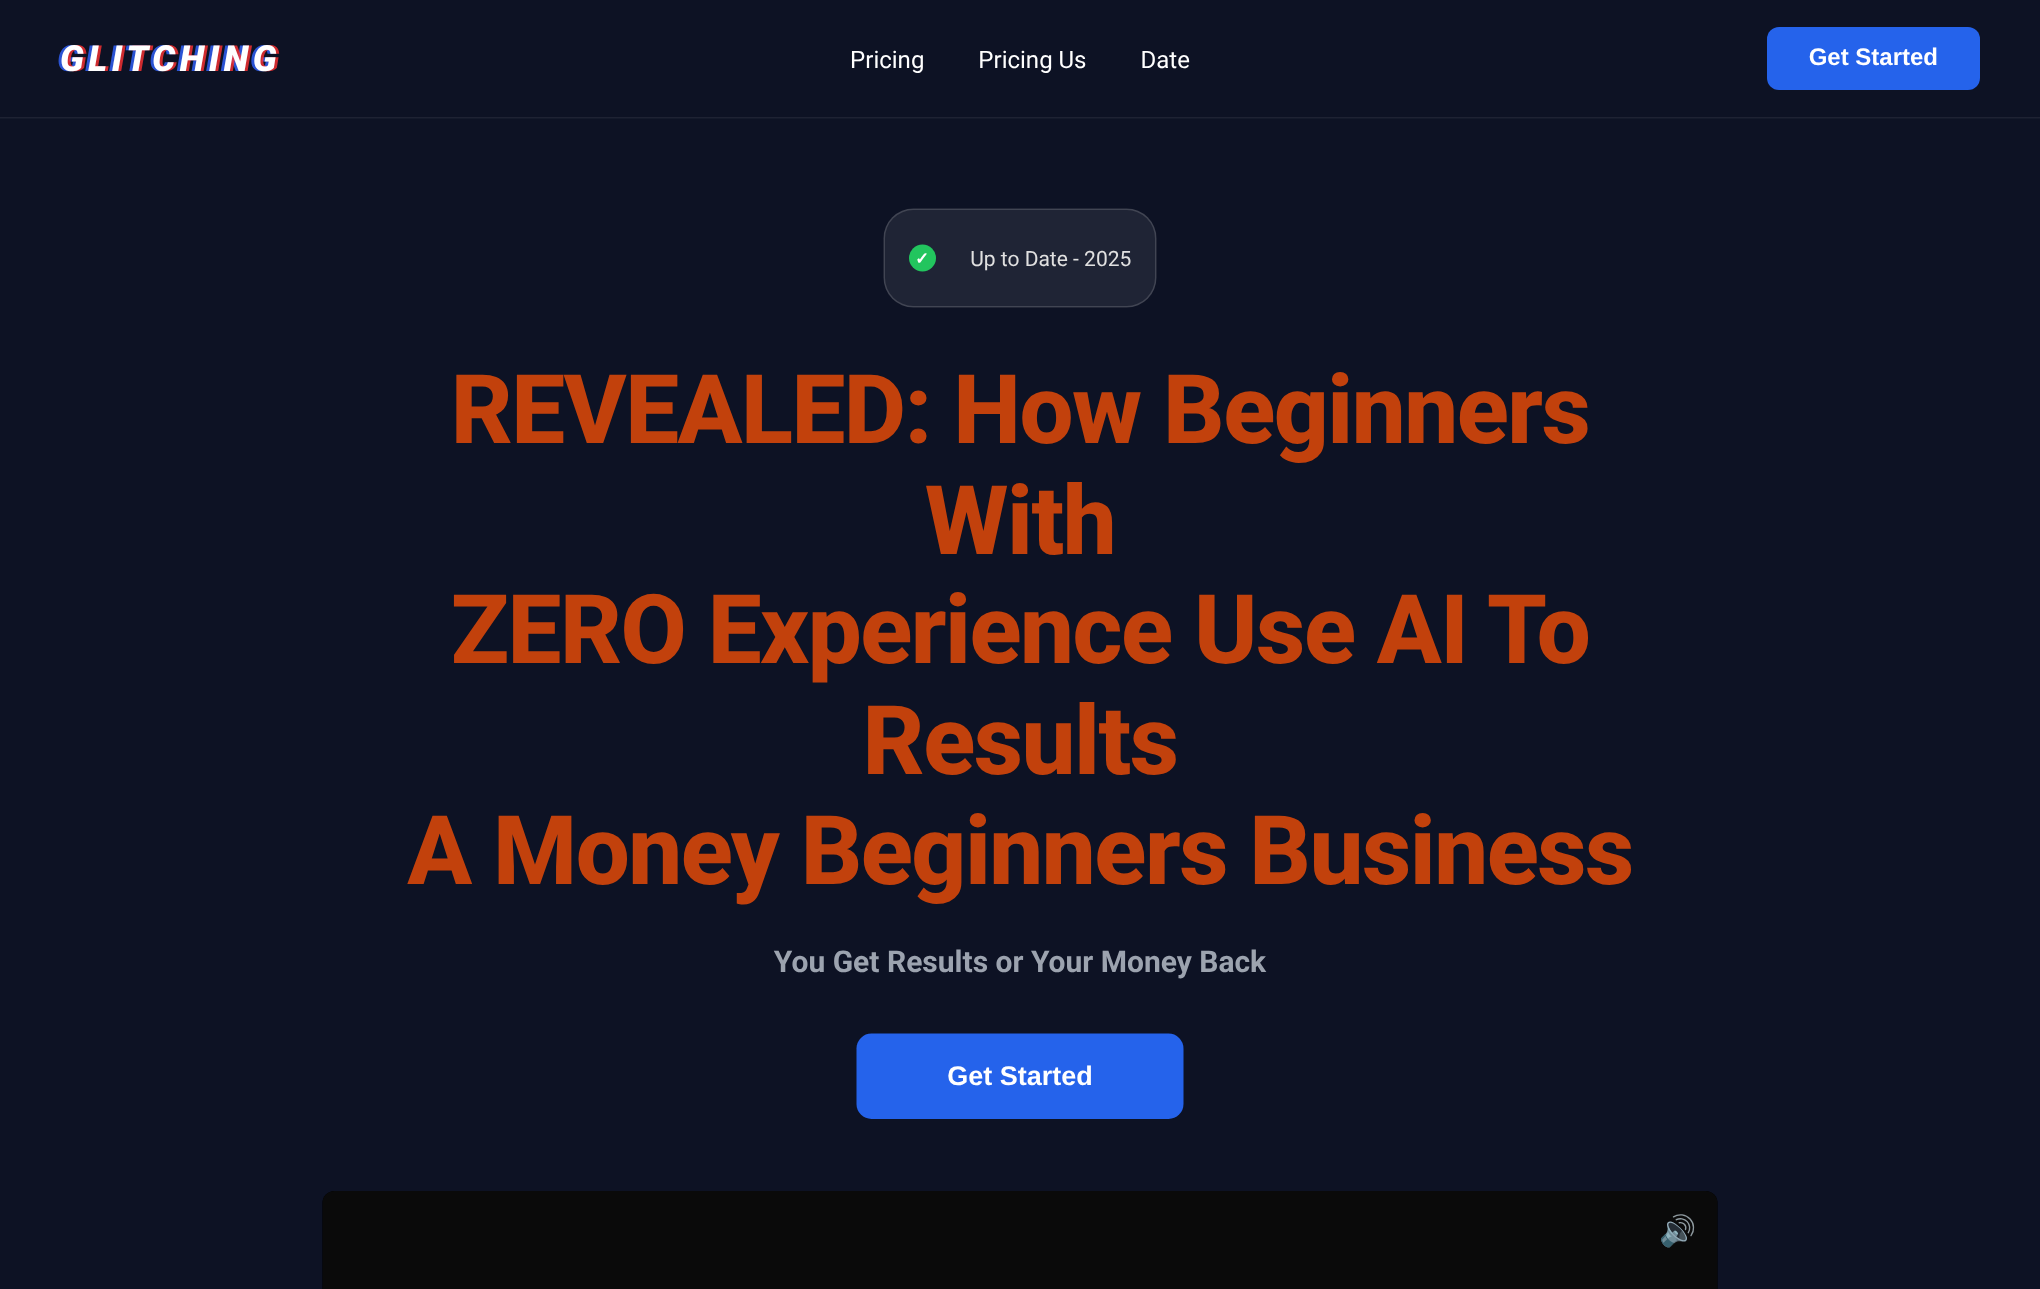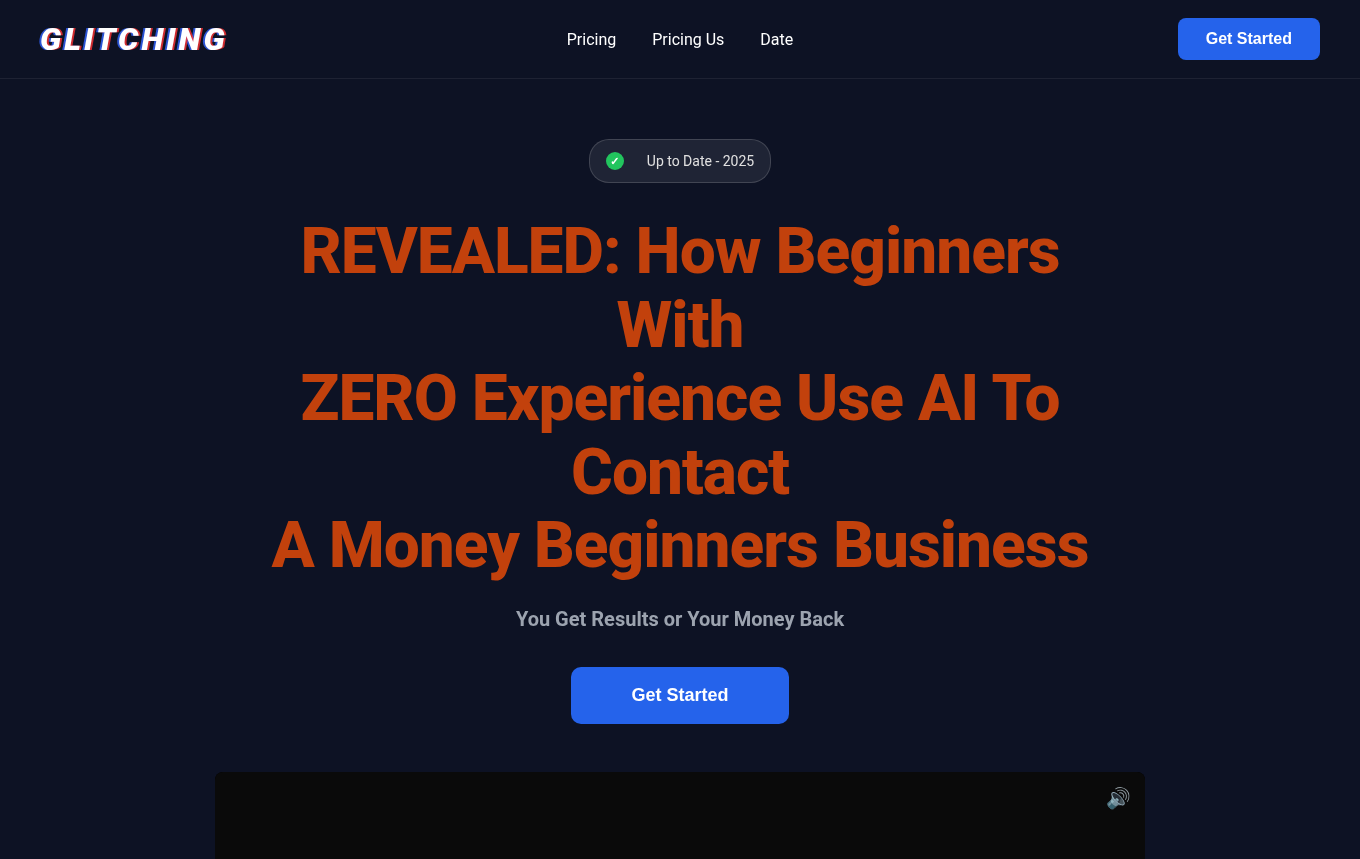--- a/index.html
+++ b/index.html
@@ -29,21 +29,21 @@
       z-index: 10;
     }
 
     .navbar-logo {
       display: flex;
       align-items: center;
     }
 
     
     .logo-glitch {
-      font-size: 32px;
+      font-size: 24px;
       font-weight: 900;
       letter-spacing: 3px;
       text-transform: uppercase;
       font-style: italic;
       color: #ffffff;
       text-shadow:
         2px 0px 0px rgba(255,50,50,0.8),
         -2px 0px 0px rgba(50,100,255,0.8);
       position: relative;
     }
@@ -87,26 +87,26 @@
     .hero {
       display: flex;
       flex-direction: column;
       align-items: center;
       text-align: center;
       padding: 60px 40px 0;
     }
 
     .badge {
       display: inline-flex;
-      align-items: center;
+      align-items: flex-end;
       gap: 23px;
       background-color: rgba(255,255,255,0.08);
       border: 1px solid rgba(255,255,255,0.15);
       border-radius: 20px;
-      padding: 12px 16px;
+      padding: 23px 16px;
       font-size: 14px;
       color: #e0e0e0;
       margin-bottom: 32px;
     }
 
     .badge-check {
       width: 18px;
       height: 18px;
       background-color: #22c55e;
       border-radius: 50%;
@@ -204,21 +204,21 @@
 </nav>
 
 <section class="hero">
   <div class="badge">
     <span class="badge-check"></span>
     <span>Up to Date - 2025</span>
   </div>
 
   <h1 class="hero-headline">
     <span>REVEALED: How Beginners With</span><br>
-    <span>ZERO Experience Use AI To Contact</span><br>
+    <span>ZERO Experience Use AI To Results</span><br>
     <span>A Money Beginners Business</span>
   </h1>
 
   <p class="hero-subheadline">You Get Results or Your Money Back</p>
 
   <button class="btn-get-started-hero">Get Started</button>
 
   <div class="video-container">
     <div class="video-inner">
       <span class="video-mute-icon">🔊</span>

